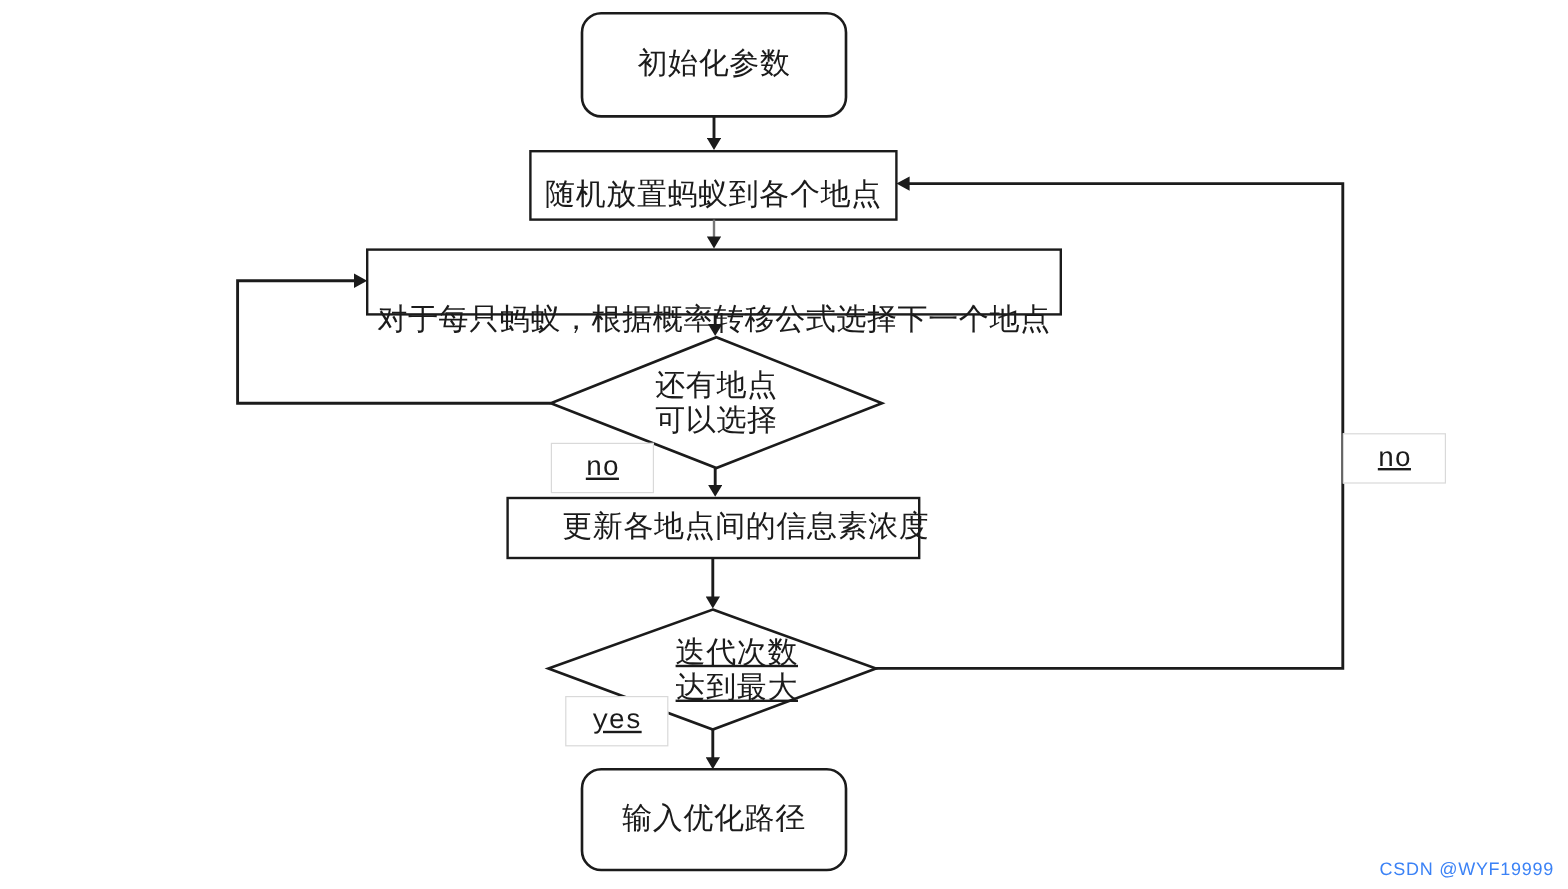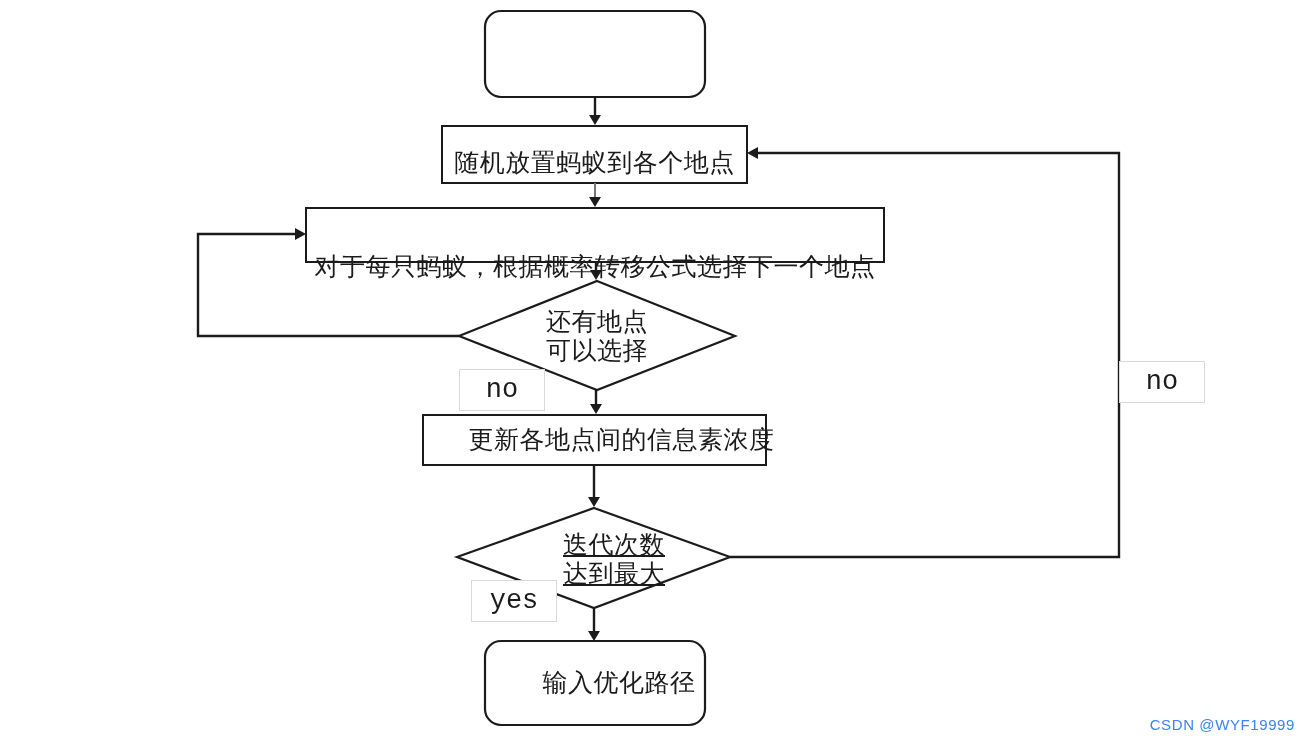--- a/index.html
+++ b/index.html
@@ -36,22 +36,23 @@
     pointer-events: none;
   }
   .edge-label {
     position: absolute;
     display: flex;
     align-items: center;
     justify-content: center;
     border: 1px solid #d9d9d9;
     background: #ffffff;
     color: #1b1b1b;
-    font-size: 27px;
+    font-size: 23px;
     font-family: "Liberation Mono", "DejaVu Sans Mono", monospace;
+    text-decoration: underline;
   }
   .watermark {
     position: absolute;
     right: 12px;
     bottom: 8px;
     color: #3b82f6;
     font-size: 15px;
     font-family: "Liberation Sans", sans-serif;
     letter-spacing: 0.6px;
     margin-left: 28px;
@@ -95,34 +96,35 @@
     <line x1="596" y1="390" x2="596" y2="409" stroke="#1b1b1b" stroke-width="2.4" marker-end="url(#arrow-down)"></line>
 
     <line x1="594" y1="465" x2="594" y2="502" stroke="#1b1b1b" stroke-width="2.4" marker-end="url(#arrow-down)"></line>
 
     <polyline points="730,557 1119,557 1119,153 755,153" fill="none" stroke="#1b1b1b" stroke-width="2.4"></polyline>
     <polygon points="747,153 758,147 758,159" fill="#1b1b1b"></polygon>
 
     <line x1="594" y1="608" x2="594" y2="636" stroke="#1b1b1b" stroke-width="2.4" marker-end="url(#arrow-down)"></line>
   </svg>
 
+  <div class="node-label" style="left:485px; top:11px; width:220px; height:86px;">初始化参数</div>
 
   <div class="node-label" style="left:442px; top:126px; width:305px; height:73px;">随机放置蚂蚁到各个地点</div>
 
   <div class="node-label" style="left:306px; top:208px; width:578px; height:54px;margin-top:32px;">对于每只蚂蚁，根据概率转移公式选择下一个地点</div>
 
   <div class="node-label" style="left:497px; top:290px; width:200px; height:92px;">还有地点
 可以选择</div>
 
   <div class="node-label" style="left:423px; top:415px; width:397px; height:50px;">更新各地点间的信息素浓度</div>
 
   <div class="node-label" style="left:514px; top:514px; width:200px; height:90px;text-decoration:underline;">迭代次数
 达到最大</div>
 
-  <div class="node-label" style="left:485px; top:641px; width:220px; height:84px;padding-left:24px;">输入优化路径</div>
+  <div class="node-label" style="left:485px; top:641px; width:220px; height:84px;">输入优化路径</div>
 
   <div class="edge-label" style="left:459px; top:369px; width:84px; height:40px;">no</div>
 
   <div class="edge-label" style="left:1119px; top:361px; width:84px; height:40px;">no</div>
 
   <div class="edge-label" style="left:471px; top:580px; width:84px; height:40px;">yes</div>
 
   <div class="watermark">CSDN @WYF19999</div>
 
 </div>

